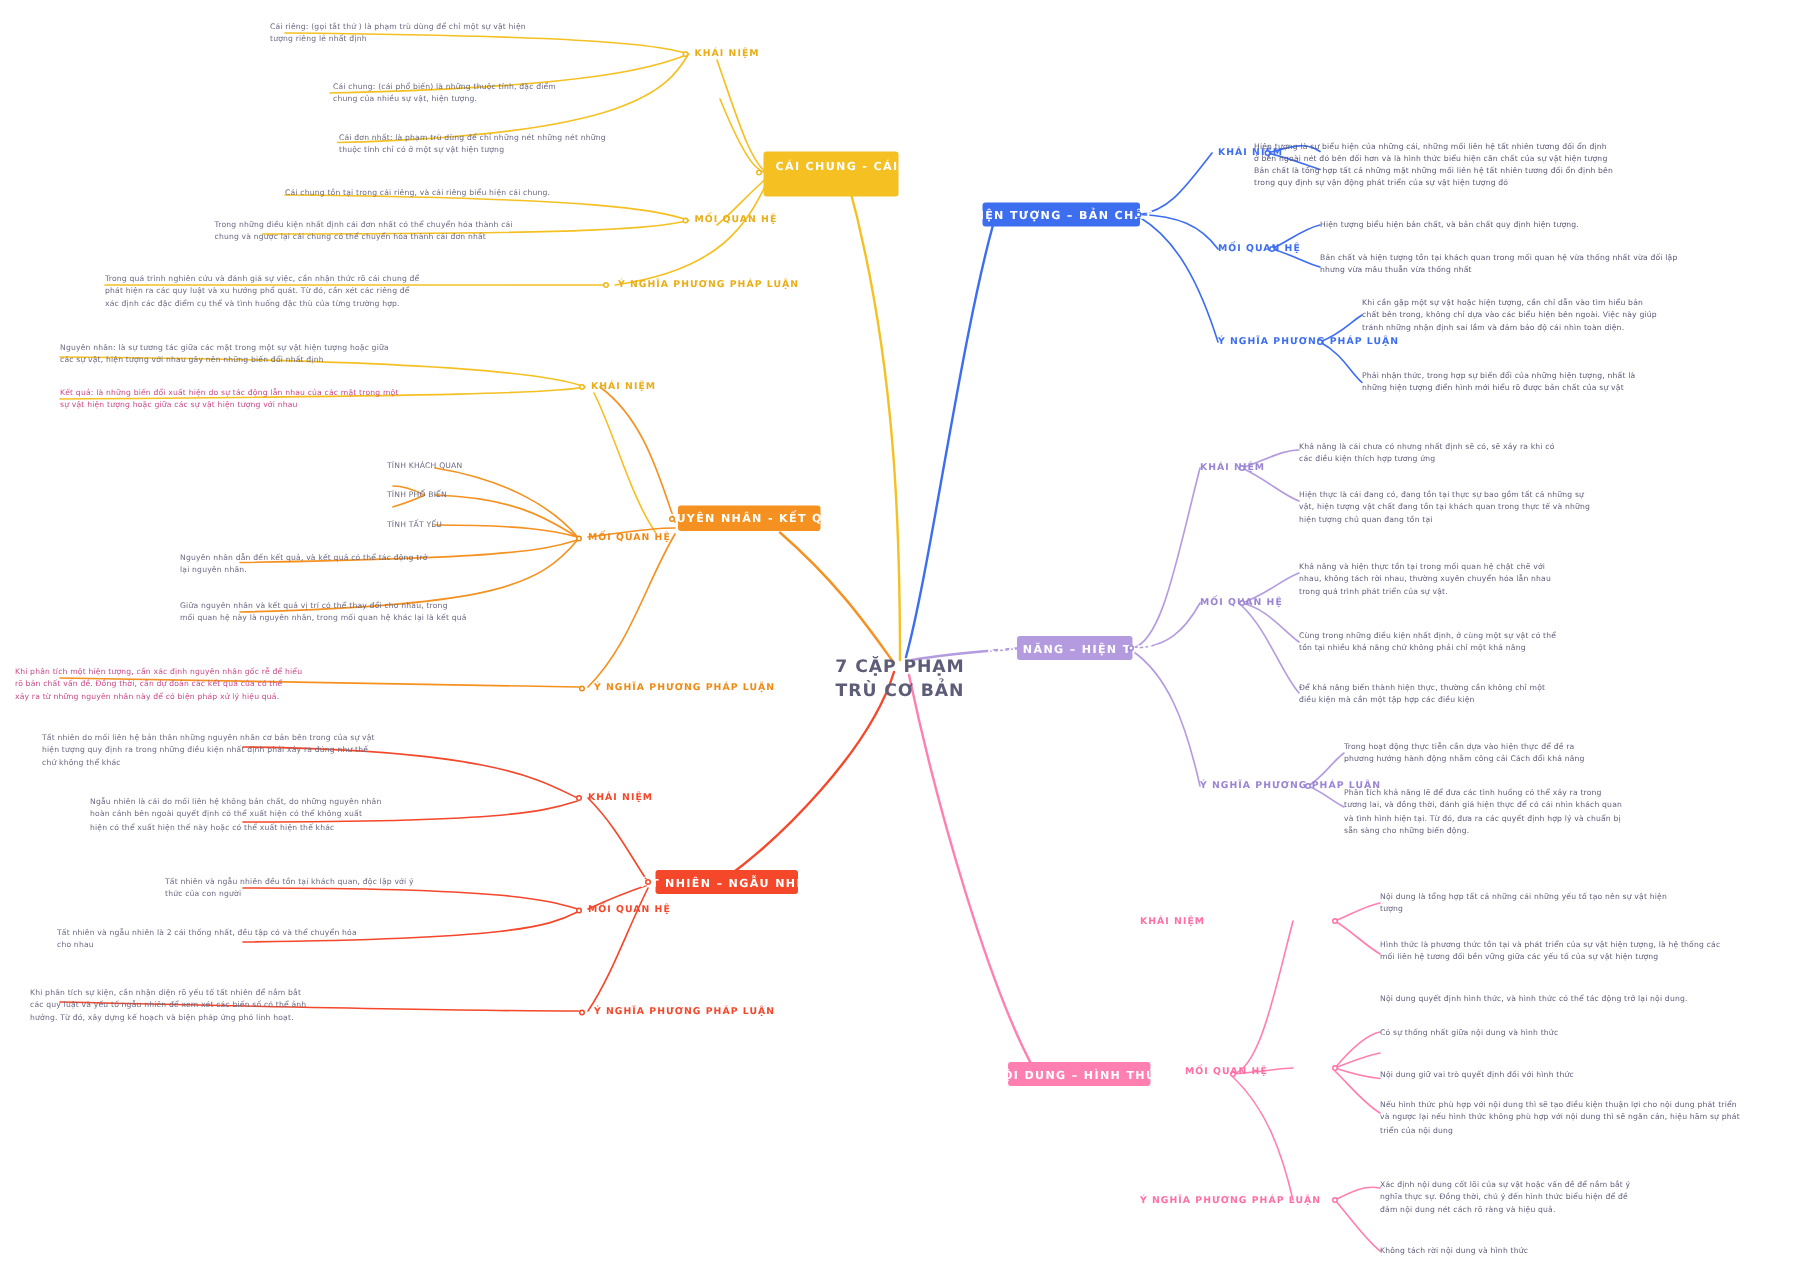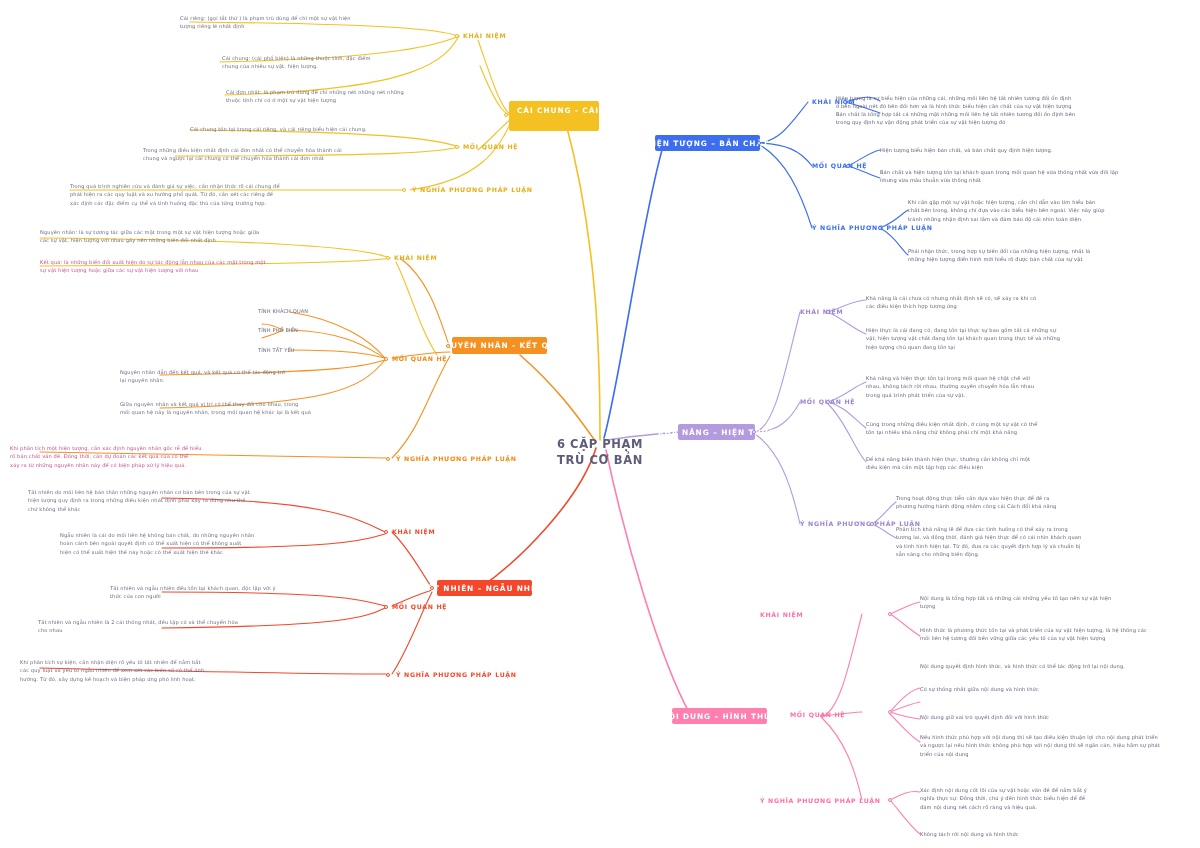--- a/index.html
+++ b/index.html
@@ -146,21 +146,21 @@
       <path d="M890 614 C900 620 910 630 920 636" stroke="#ff7fb0"></path>
       <path d="M890 712 C900 700 910 690 920 688" stroke="#ff7fb0"></path>
       <path d="M890 712 C900 708 910 704 920 702" stroke="#ff7fb0"></path>
       <path d="M890 712 C902 716 910 718 920 719" stroke="#ff7fb0"></path>
       <path d="M890 714 C902 726 910 736 920 742" stroke="#ff7fb0"></path>
       <path d="M890 800 C902 794 910 790 920 792" stroke="#ff7fb0"></path>
       <path d="M890 800 C902 814 910 826 920 834" stroke="#ff7fb0"></path>
     </g>
   </svg>
 
-  <div class="root" style="left:540px;top:437px;width:120px;">6 CẶP PHẠM
+  <div class="root" style="left:540px;top:437px;width:120px;">7 CẶP PHẠM
 TRÙ CƠ BẢN</div>
 
   <div class="cat yellow" style="left:509px;top:101px;width:90px;height:30px;justify-content:flex-start;align-items:flex-start;padding-top:5px;">CÁI CHUNG  -  CÁI RIÊNG</div>
   <div class="dot yellow" style="left:504px;top:113px;"></div>
 
   <div class="lvl2 yellow" style="left:463px;top:33px;">KHÁI NIỆM</div>
   <div class="dot yellow" style="left:455px;top:34px;"></div>
   <div class="leaf yellow rt" style="left:180px;top:14px;width:300px;white-space:pre-line;text-align:left;">Cái riêng: (gọi tắt thứ ) là phạm trù dùng để chỉ một sự vật hiện
 tượng riêng lẻ nhất định</div>
   <div class="leaf yellow" style="left:222px;top:54px;width:260px;white-space:pre-line;">Cái chung: (cái phổ biến) là những thuộc tính, đặc điểm

